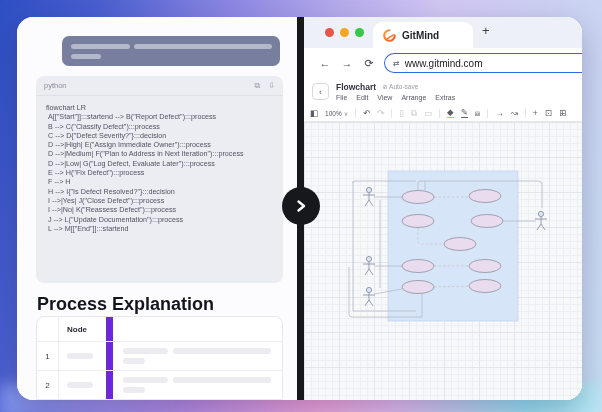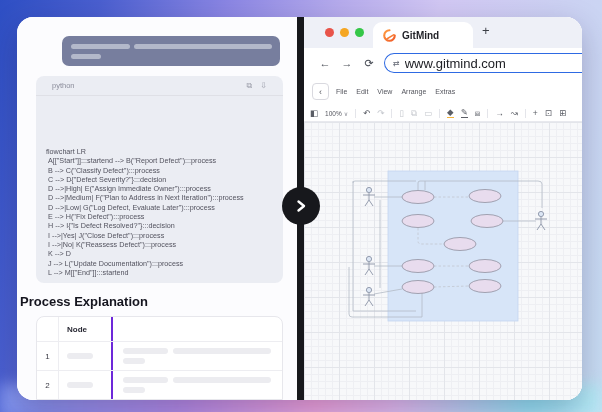--- a/index.html
+++ b/index.html
@@ -29,44 +29,44 @@
   .chat-bubble .bar{ position:absolute; height:5px; border-radius:3px; background:#b3b8ca; }
   .bubble-bar1{ left:9px; top:8px; width:59px; }
   .bubble-bar2{ left:72px; top:8px; width:138px; }
   .bubble-bar3{ left:9px; top:18px; width:30px; }
 
   .code-block{
     position:absolute; left:19px; top:59px; width:247px; height:207px;
     background:#ebedf3; border-radius:8px; overflow:hidden;
   }
   .code-header{
-    height:20px; display:flex; align-items:center; padding:0 16px;
+    height:20px; display:flex; align-items:center; padding:0 8px;
     border-bottom:1px solid rgba(0,0,0,.05);
   }
   .code-lang{ font-size:7.5px; color:#8b8d9b; }
   .code-header .spacer{ flex:1; }
   .code-icon{ font-size:8px; color:#9a9ca8; margin-left:8px; cursor:pointer; }
-  .code-body{ padding:7px 10px;margin-top:44px; }
+  .code-body{ padding:7px 10px; }
   .code-line{
     font-size:7.2px; line-height:9.3px; color:#52525e;
     white-space:pre-wrap; word-break:break-word;
   }
   .section-title{
-    position:absolute; left:3px; top:277px;
-    font-size:13px; font-weight:bold; color:#15151f;
+    position:absolute; left:20px; top:277px;
+    font-size:18px; font-weight:bold; color:#15151f;
   }
   .x-table{
     position:absolute; left:19px; top:299px; width:247px; height:84px;
     border:1px solid #e7e7ec; border-radius:8px 8px 0 0; overflow:hidden; background:#fff;
   }
   .t-row{ display:flex; border-bottom:1px solid #ededf1; }
   .t-head{ height:25px; }
   .t-body-row{ height:29px; }
   .t-c0{ width:22px; border-right:1px solid #ededf1; display:flex; align-items:center; justify-content:center; }
-  .t-c1{ width:54px; border-right:2px solid #6d28d9; display:flex; align-items:center; padding-left:8px; }
+  .t-c1{ width:54px; border-right:7px solid #6d28d9; display:flex; align-items:center; padding-left:8px; }
   .t-c2{ flex:1; display:flex; flex-direction:column; justify-content:center; padding-left:10px; gap:4px; }
   .t-head .t-c1,.t-head .t-c2{ font-size:8px; font-weight:bold; color:#2a2a34; }
   .t-head .t-c2{ flex-direction:row; align-items:center; }
   .row-num{ font-size:8px; color:#3a3a44; }
   .sk{ height:6px; border-radius:3px; background:#ececf0; }
   .sk-pill{ width:26px; }
   .sk-line{ display:flex; gap:5px; }
   .sk-a{ width:45px; } .sk-b{ width:98px; } .sk-c{ width:22px; }
 
   
@@ -93,21 +93,21 @@
   .new-tab{ position:absolute; left:178px; top:6px; font-size:13px; color:#3c3f46; cursor:pointer; }
 
   .navbar{ height:30px; background:#fff; display:flex; align-items:center; padding:0 0 0 10px; flex:none; }
   .nav-btn{ font-size:11px; color:#4a4e57; width:22px; text-align:center; cursor:pointer; }
   .url-pill{
     margin-left:4px; height:20px; flex:1; min-width:0;
     border:1.5px solid #2e6ae3; border-radius:12px 0 0 12px; border-right:none;
     display:flex; align-items:center; padding-left:8px; gap:5px; background:#fff;
   }
   .url-icon{ font-size:8px; color:#5f6470; }
-  .url-text{ font-size:13px; color:#202126; white-space:nowrap; overflow:hidden; }
+  .url-text{ font-size:10px; color:#202126; white-space:nowrap; overflow:hidden; }
 
   .editor-header{ height:27px; display:flex; align-items:center; padding-left:8px; gap:7px; flex:none; }
   .back-btn{
     width:17px; height:17px; border:1px solid #d9d9df; border-radius:4px;
     display:flex; align-items:center; justify-content:center;
     font-size:9px; color:#55565e; cursor:pointer;
   }
   .eh-col{ display:flex; flex-direction:column; gap:2px; }
   .eh-row1{ display:flex; align-items:center; gap:6px; }
   .doc-title{ font-size:8.5px; font-weight:bold; color:#33343c; }
@@ -160,24 +160,24 @@
       </div>
       <div class="code-body">
         <div class="code-line">flowchart LR</div>
         <div class="code-line"> A[["Start"]]:::startend --&gt; B("Report Defect"):::process</div>
         <div class="code-line"> B --&gt; C("Classify Defect"):::process</div>
         <div class="code-line"> C --&gt; D{"Defect Severity?"}:::decision</div>
         <div class="code-line"> D --&gt;|High| E("Assign Immediate Owner"):::process</div>
         <div class="code-line"> D --&gt;|Medium| F("Plan to Address in Next Iteration"):::process</div>
         <div class="code-line"> D --&gt;|Low| G("Log Defect, Evaluate Later"):::process</div>
         <div class="code-line"> E --&gt; H("Fix Defect"):::process</div>
+        <div class="code-line"> F --&gt; H</div>
         <div class="code-line"> H --&gt; I{"Is Defect Resolved?"}:::decision</div>
         <div class="code-line"> I --&gt;|Yes| J("Close Defect"):::process</div>
         <div class="code-line"> I --&gt;|No| K("Reassess Defect"):::process</div>
-        <div class="code-line"> K --&gt; D</div>
         <div class="code-line"> J --&gt; L("Update Documentation"):::process</div>
         <div class="code-line"> L --&gt; M[["End"]]:::startend</div>
       </div>
     </div>
 
     <div class="section-title">Process Explanation</div>
 
     <div class="x-table">
       <div class="t-row t-head">
         <div class="t-c0"></div>
@@ -255,20 +255,24 @@
         <span class="url-icon">⇄</span>
         <span class="url-text">www.gitmind.com</span>
       </div>
     </div>
 
     <div class="editor-header">
       <div class="back-btn">
         <span>‹</span>
       </div>
       <div class="eh-col">
+        <div class="eh-row1">
+          <span class="doc-title">Flowchart</span>
+          <span class="autosave">⊘ <span>Auto-save</span></span>
+        </div>
         <div class="menu-row">
           <span class="menu-item">File</span>
           <span class="menu-item">Edit</span>
           <span class="menu-item">View</span>
           <span class="menu-item">Arrange</span>
           <span class="menu-item">Extras</span>
         </div>
       </div>
     </div>
 

